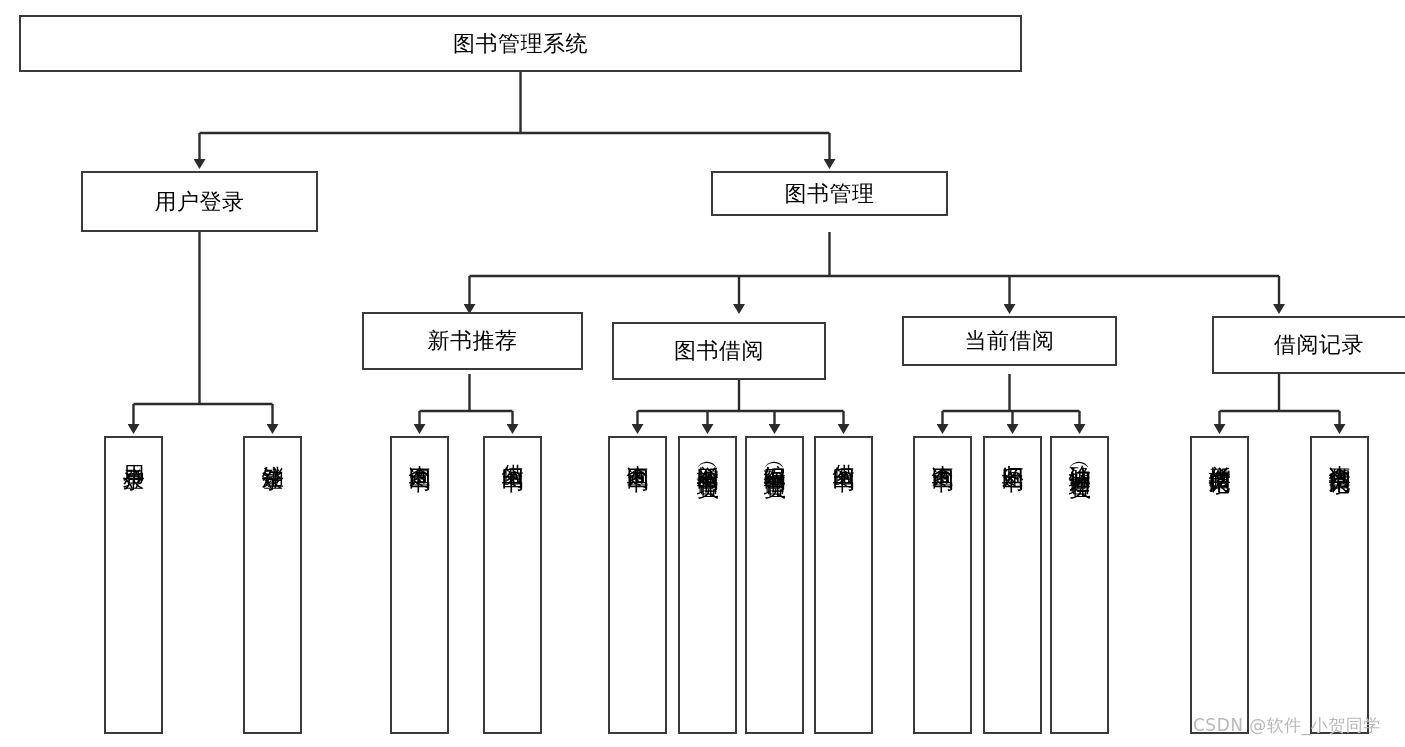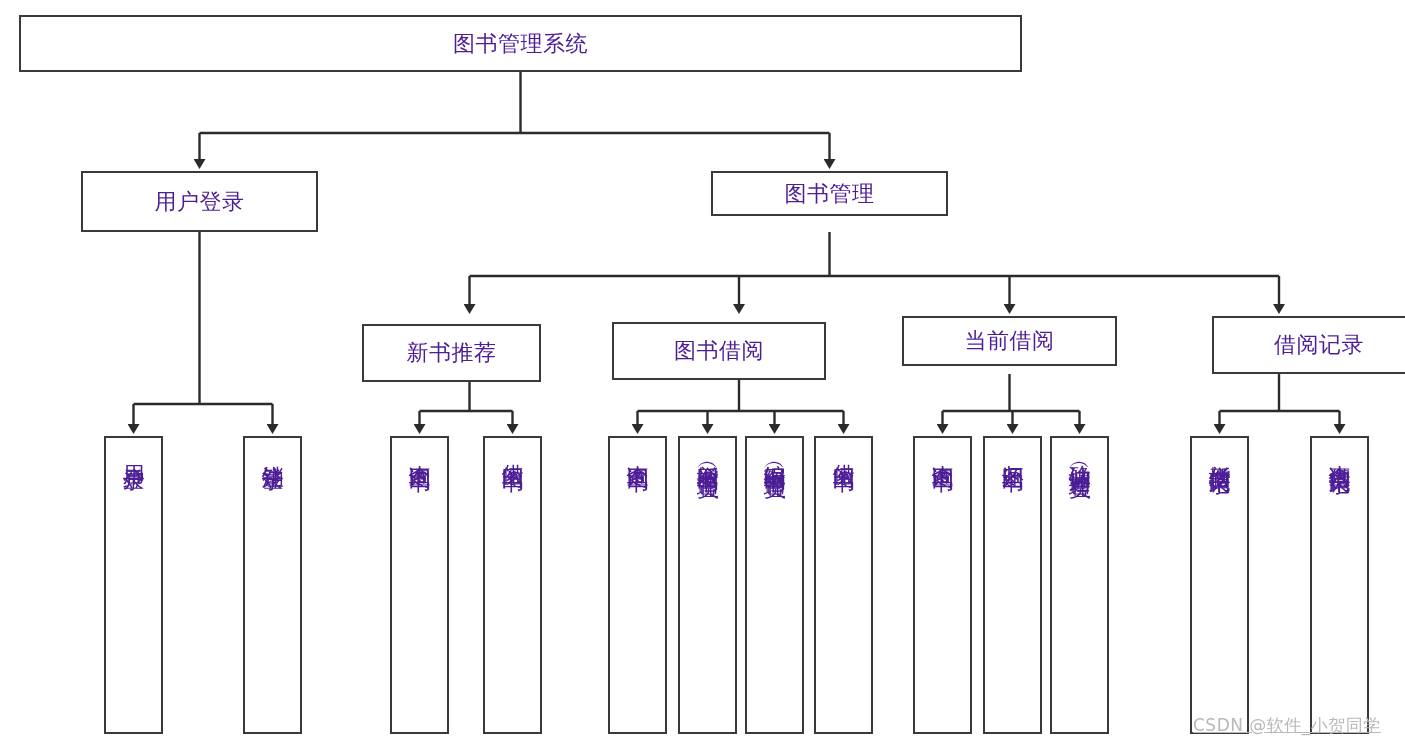--- a/index.html
+++ b/index.html
@@ -29,21 +29,21 @@
     position: absolute;
     box-sizing: border-box;
     background: #ffffff;
     border: 2px solid #3a3a3a;
     display: flex;
     align-items: center;
     justify-content: center;
     z-index: 2;
   }
   .node .label {
-    color: #4c1d95;
+    color: #000000;
     font-size: 21px;
     line-height: 1.32;
     letter-spacing: 0.5px;
     white-space: nowrap;
   }
   .node.vertical {
     align-items: flex-start;
     padding-top: 9px;
   }
   .node.vertical .label {
@@ -119,21 +119,21 @@
   <div id="nodes">
       <div class="node root" style="left: 19px; top: 15px; width: 1003px; height: 57px;">
         <span class="label">图书管理系统</span>
       </div>
       <div class="node lvl1" style="left: 81px; top: 171px; width: 237px; height: 61px;">
         <span class="label">用户登录</span>
       </div>
       <div class="node lvl1" style="left: 711px; top: 171px; width: 237px; height: 45px;">
         <span class="label">图书管理</span>
       </div>
-      <div class="node lvl2" style="left: 362px; top: 324px; width: 179px; height: 58px;">
+      <div class="node lvl2" style="left: 362px; top: 312px; width: 221px; height: 58px;">
         <span class="label">新书推荐</span>
       </div>
       <div class="node lvl2" style="left: 612px; top: 316px; width: 214px; height: 58px; margin-top: 6px;">
         <span class="label">图书借阅</span>
       </div>
       <div class="node lvl2" style="left: 902px; top: 316px; width: 215px; height: 50px;">
         <span class="label">当前借阅</span>
       </div>
       <div class="node lvl2" style="left: 1212px; top: 316px; width: 214px; height: 58px;">
         <span class="label">借阅记录</span>
@@ -172,15 +172,15 @@
         <span class="label">确认归还（管理员）</span>
       </div>
       <div class="node leaf vertical" style="left: 1190px; top: 436px; width: 59px; height: 298px;">
         <span class="label">新增借阅记录</span>
       </div>
       <div class="node leaf vertical" style="left: 1310px; top: 436px; width: 59px; height: 298px;">
         <span class="label">查询借阅记录</span>
       </div>
     </div>
 
-  <div class="watermark" style="left: 1193px; top: 714px; text-decoration: underline;">CSDN @软件_小贺同学</div>
+  <div class="watermark" style="left: 1193px; top: 714px;">CSDN @软件_小贺同学</div>
 
 </div>
 
 </body></html>

